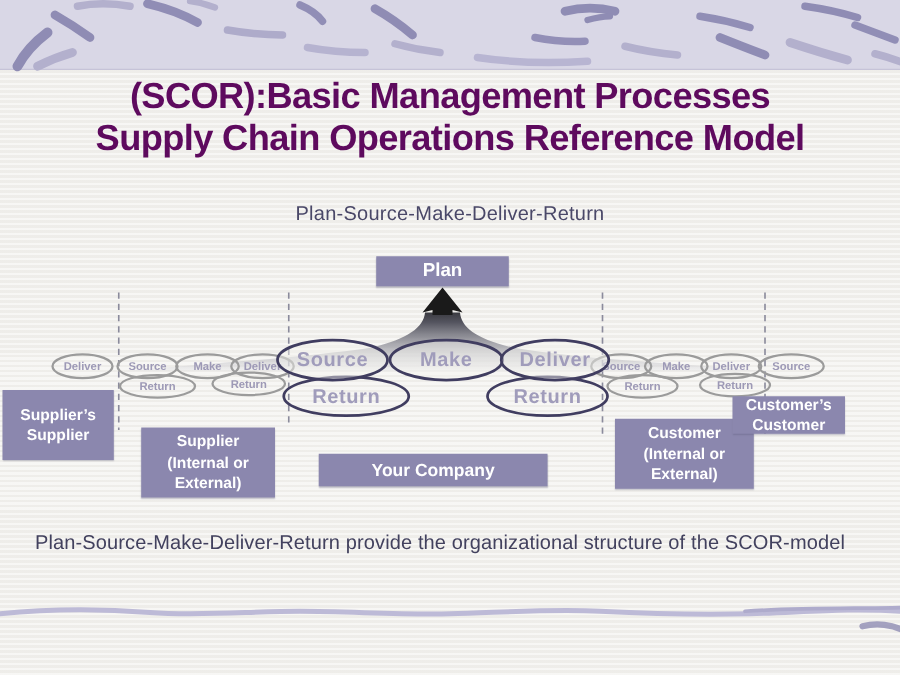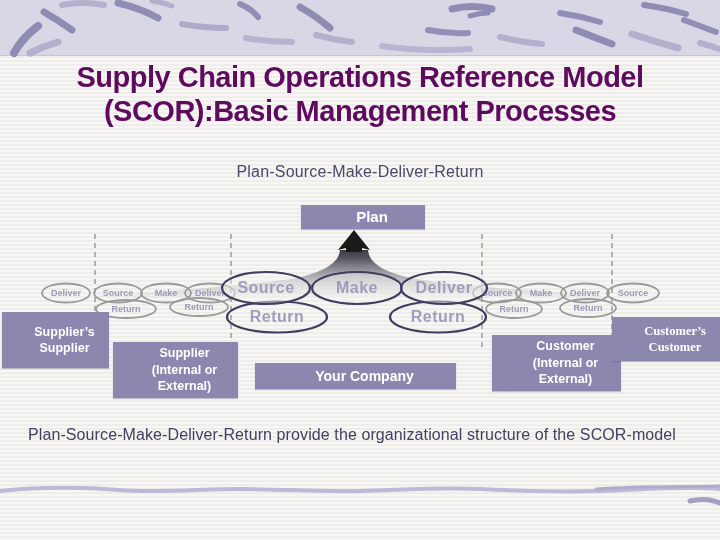--- a/index.html
+++ b/index.html
@@ -20,28 +20,27 @@
   }
   .subtitle{
     position:absolute;left:0;top:163px;width:720px;text-align:center;
     color:#4a4868;font-size:16px;letter-spacing:0.2px;
   }
   .pbox{
     position:absolute;background:#8b87ae;color:#fff;font-weight:bold;
     display:flex;flex-direction:column;align-items:center;justify-content:center;
     text-align:center;font-size:12.5px;line-height:1.32;
     box-shadow:0 1px 1px rgba(90,88,120,.35);
-    padding-left:18px;
   }
   .plan-box{left:301px;top:205px;width:106px;height:24px;font-size:15px;}
   .box-suppliers-supplier{left:2px;top:312px;width:89px;height:56px;}
   .box-supplier-internal{left:113px;top:342px;width:107px;height:56px;}
   .box-your-company{left:255px;top:363px;width:183px;height:26px;font-size:14px;}
   .box-customer-internal{left:492px;top:335px;width:111px;height:56px;}
-  .box-customers-customer{left:612px;top:317px;width:90px;height:44px;font-family:Liberation Serif, serif;}
+  .box-customers-customer{left:586px;top:317px;width:90px;height:30px;}
   .footer{
     position:absolute;left:28px;top:426px;width:660px;
     color:#42415e;font-size:16px;letter-spacing:0.1px;
   }
   .ell-big{fill:rgba(244,243,240,0.45);stroke:#403d60;stroke-width:2.2;}
   .ell-big-return{fill:none;stroke:#403d60;stroke-width:2.2;}
   .ell-small{fill:none;stroke:#9b9b9b;stroke-width:1.8;}
   .lbl-big{fill:#a09cbb;font-family:"Liberation Sans",sans-serif;font-weight:bold;font-size:16px;letter-spacing:0.5px;text-anchor:middle;}
   .lbl-small{fill:#9d99b6;font-family:"Liberation Sans",sans-serif;font-weight:bold;font-size:9px;text-anchor:middle;}
   .dash{stroke:#8b8b9c;stroke-width:1.3;stroke-dasharray:5 4;fill:none;}
@@ -144,22 +143,22 @@
     </g>
 
     <g>
       <path class="brush" d="M0,491 C40,487 80,487 120,490 C160,493 200,489 240,489 C280,489 320,492 360,491 C400,490 440,487 480,489 C520,491 560,492 600,491 C640,490 680,486 720,489" stroke="#bdbad7" stroke-width="4"></path>
       <path class="brush" d="M596,489 C640,486 690,487 722,486" stroke="#aeabcc" stroke-width="3"></path>
       <path class="brush" d="M690,501 C702,498 714,500 722,504" stroke="#8f8cb3" stroke-width="5" opacity="0.8"></path>
     </g>
   </svg>
 
   <div class="title">
+    <div>(SCOR):Basic Management Processes</div>
     <div>Supply Chain Operations Reference Model</div>
-    <div>(SCOR):Basic Management Processes</div>
   </div>
 
   <div class="subtitle">Plan-Source-Make-Deliver-Return</div>
 
   <div class="pbox plan-box">Plan</div>
 
   <div class="pbox box-suppliers-supplier">
     <span>Supplier’s</span>
     <span>Supplier</span>
   </div>

